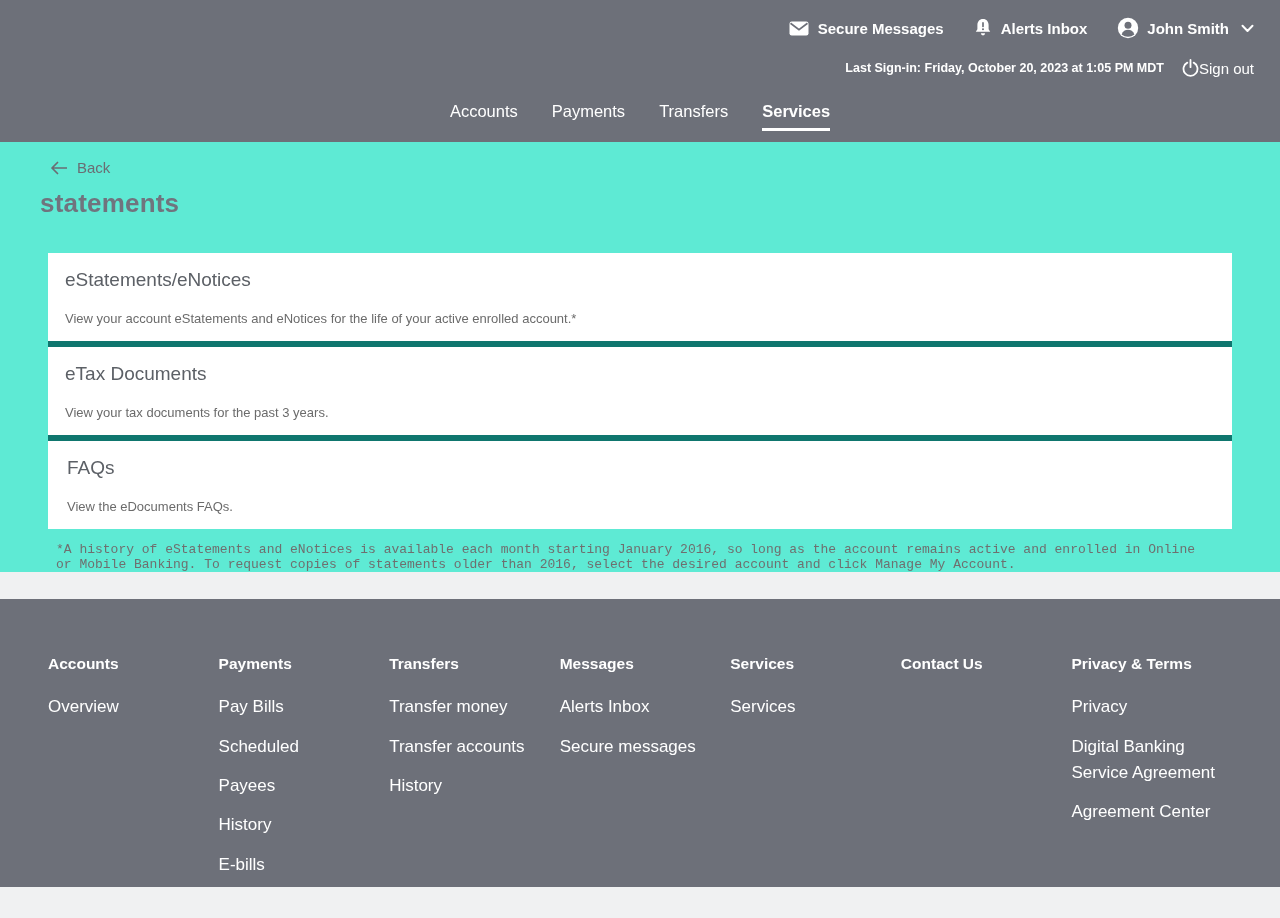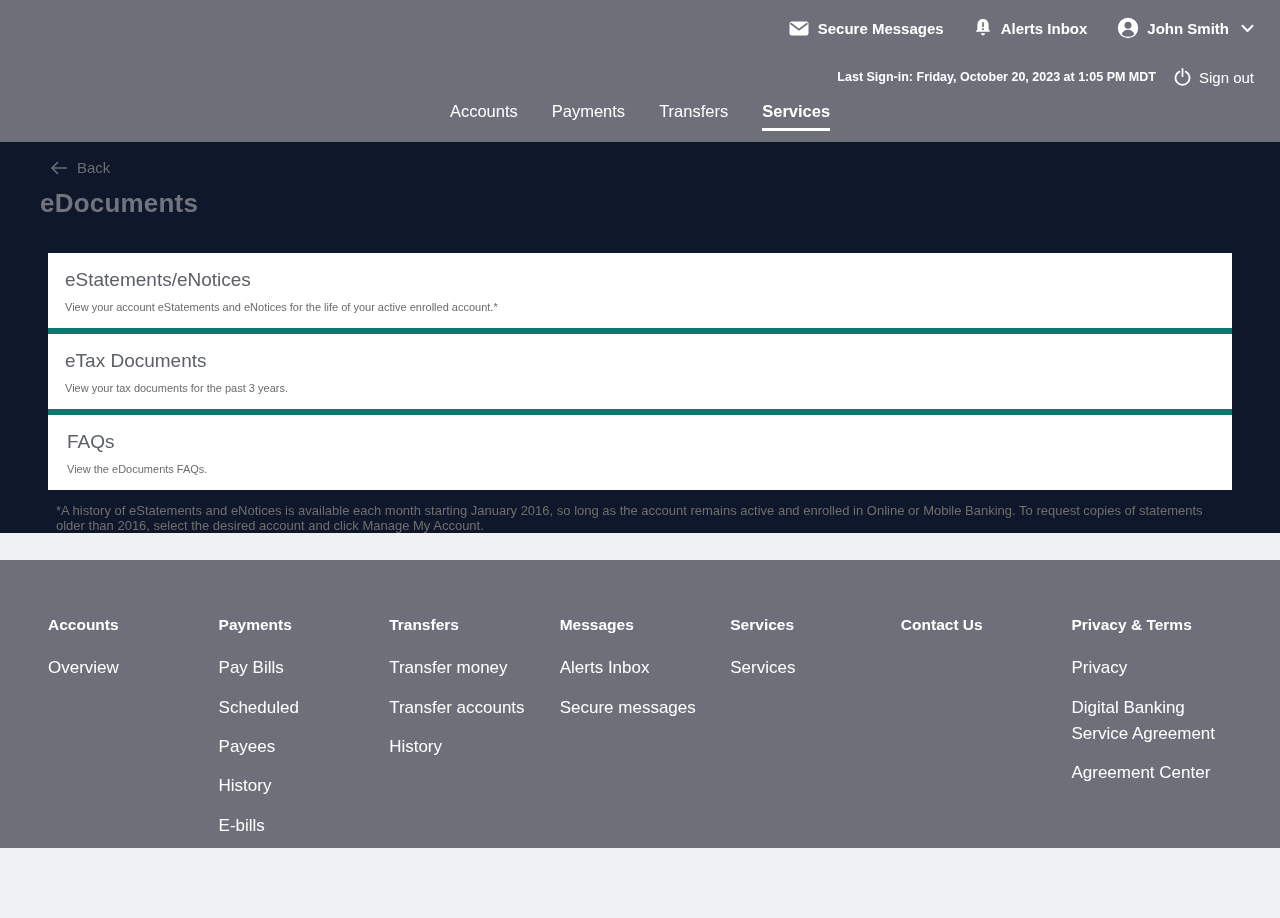--- a/index.html
+++ b/index.html
@@ -22,62 +22,62 @@
     position: absolute;
     top: 17px; right: 26px;
     display: flex; align-items: center; gap: 30px;
     font-size: 15px; font-weight: 600;
   }
   .utility-item { display: flex; align-items: center; gap: 9px; color: #fff; }
   .user-menu { display: flex; align-items: center; gap: 8px; color: #fff; }
   .chev { margin-left: 4px; display: inline-flex; }
   .signin-row {
     position: absolute;
-    top: 68px; right: 26px;
+    top: 59px; right: 26px;
     display: flex; align-items: center; gap: 18px;
   }
   .last-signin { font-size: 12.5px; font-weight: 600; color: #ffffff; }
-  .signout { display: flex; align-items: center; gap: 8px; color: #fff; font-size: 15px; }
+  .signout { display: flex; align-items: center; gap: 0; color: #fff; font-size: 15px; }
   .main-nav {
     position: absolute;
     bottom: 11px; left: 0; right: 0;
     display: flex; justify-content: center; gap: 34px;
   }
   .nav-item {
     color: #ffffff; font-size: 16.5px;
     padding-bottom: 7px;
     border-bottom: 3px solid transparent;
   }
   .nav-item.active { font-weight: bold; border-bottom-color: #ffffff; }
 
   
-  .content { background: #0f172a; }
+  .content { background: #5eead4; }
   .back-link {
     display: inline-flex; align-items: center; gap: 10px;
     margin: 17px 0 0 50px;
     font-size: 15px; color: #6a6d73;
   }
   .page-title {
     margin: 9px 0 0 40px;
     font-size: 26px; font-weight: bold; color: #70747e;
     letter-spacing: 0.2px;
   }
   .panel { margin: 34px 48px 0 48px; }
   .card {
     background: #ffffff;
     padding: 16px 17px 15px 17px;
     border-bottom: 6px solid #0f766e;
   }
   .card:last-child { border-bottom: none; padding-left: 19px; }
   .card-title { font-size: 19px; font-weight: 400; color: #5c6066; }
-  .card-desc { margin-top: 10px; font-size: 11px; color: #6b6b6b; }
+  .card-desc { margin-top: 20px; font-size: 13px; color: #6b6b6b; }
   .footnote {
     margin: 13px 68px 0 56px;
     max-width: 1150px;
-    font-size: 13px; line-height: 1.18; color: #6f6f6f;
+    font-size: 13px; line-height: 1.18; color: #6f6f6f; font-family: Liberation Mono, monospace;
   }
 
   
   .site-footer {
     margin-top: 27px;
     height: 288px;
     background: #6d7079;
     color: #ffffff;
     padding: 56px 48px 0 48px;
     display: flex; flex-direction: column;
@@ -163,21 +163,21 @@
 <main class="content">
   <a class="back-link">
     <span style="display:inline-flex;">
       <svg width="17" height="14" viewBox="0 0 17 14">
           <path d="M7.5 1.5 L2 7 L7.5 12.5 M2 7 L16.5 7" stroke="#6a6d73" stroke-width="1.7" fill="none" stroke-linecap="round" stroke-linejoin="round"></path>
         </svg>
     </span>
     <span>Back</span>
   </a>
 
-  <h1 class="page-title">eDocuments</h1>
+  <h1 class="page-title">statements</h1>
 
   <div class="panel">
     <div class="card">
       <div class="card-title">eStatements/eNotices</div>
       <div class="card-desc">View your account eStatements and eNotices for the life of your active enrolled account.*</div>
     </div>
     <div class="card">
       <div class="card-title">eTax Documents</div>
       <div class="card-desc">View your tax documents for the past 3 years.</div>
     </div>

